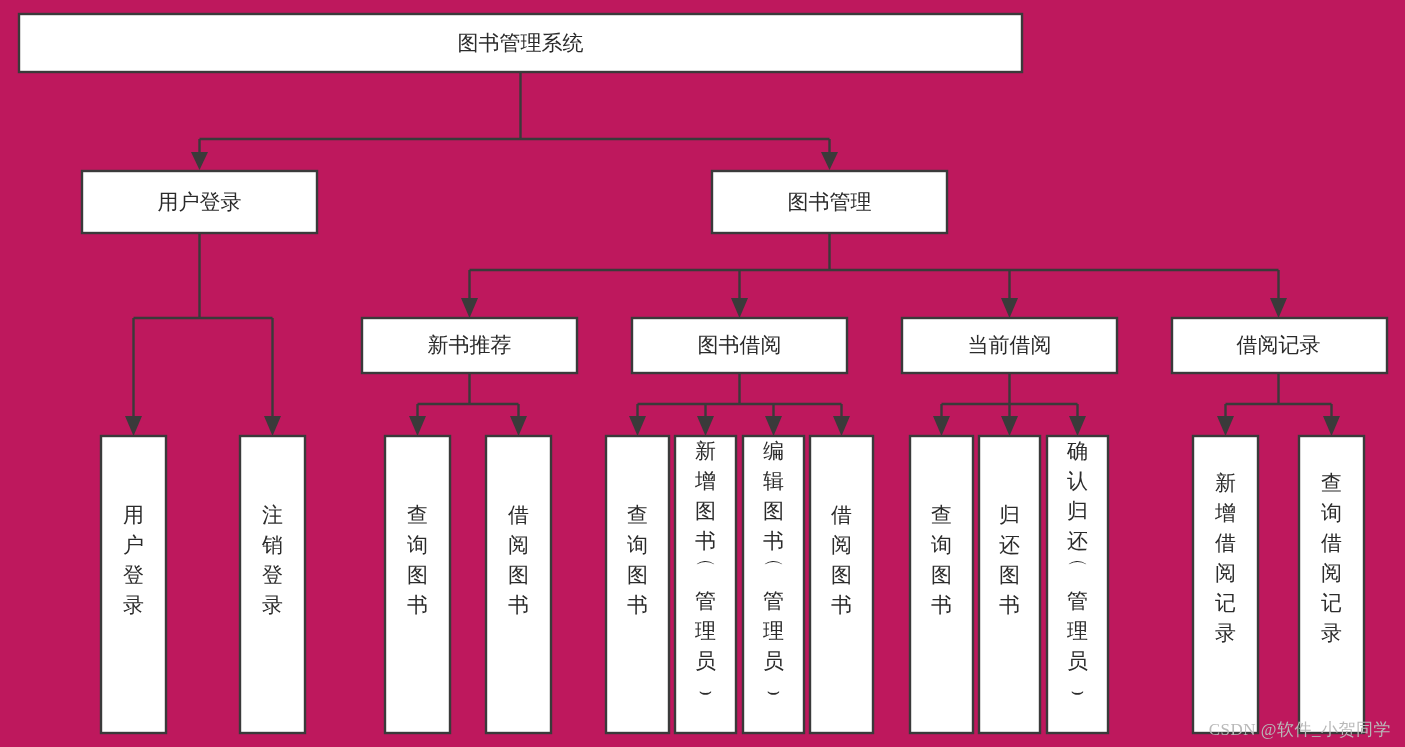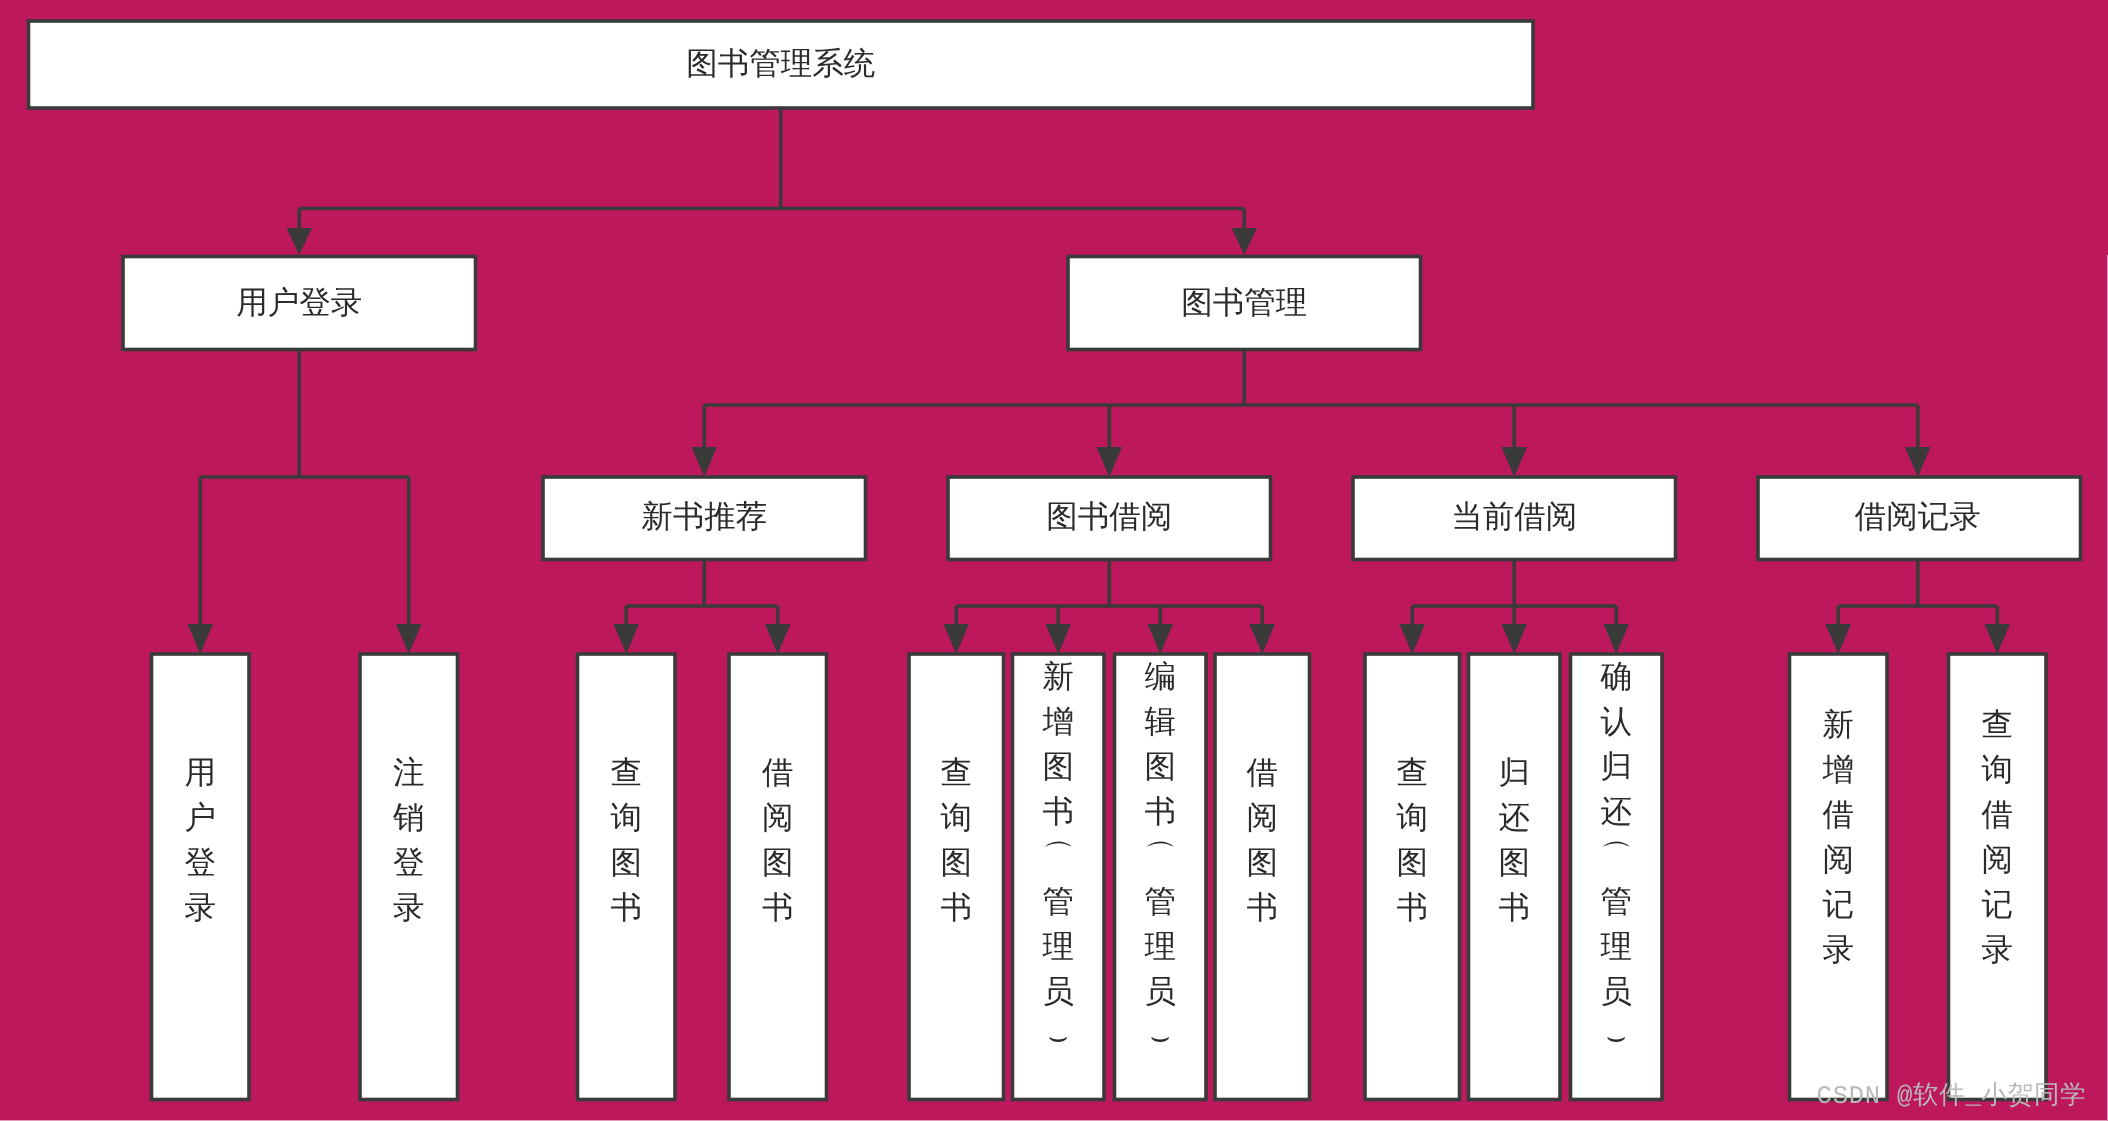--- a/index.html
+++ b/index.html
@@ -49,21 +49,21 @@
   .node-label-vert {
     font-family: "Liberation Sans", "DejaVu Sans", sans-serif;
     font-size: 21px;
     fill: #2b2b2b;
     text-anchor: middle;
   }
   .watermark {
     position: absolute;
     right: 14px;
     bottom: 6px;
-    font-family: Liberation Mono, monospace;
+    font-family: Liberation Serif, serif;
     font-size: 17px;
     color: #b9b9b9;
     letter-spacing: 0.5px;
     white-space: nowrap;
     user-select: none;
   }
 </style>
 </head>
 <body>
 

